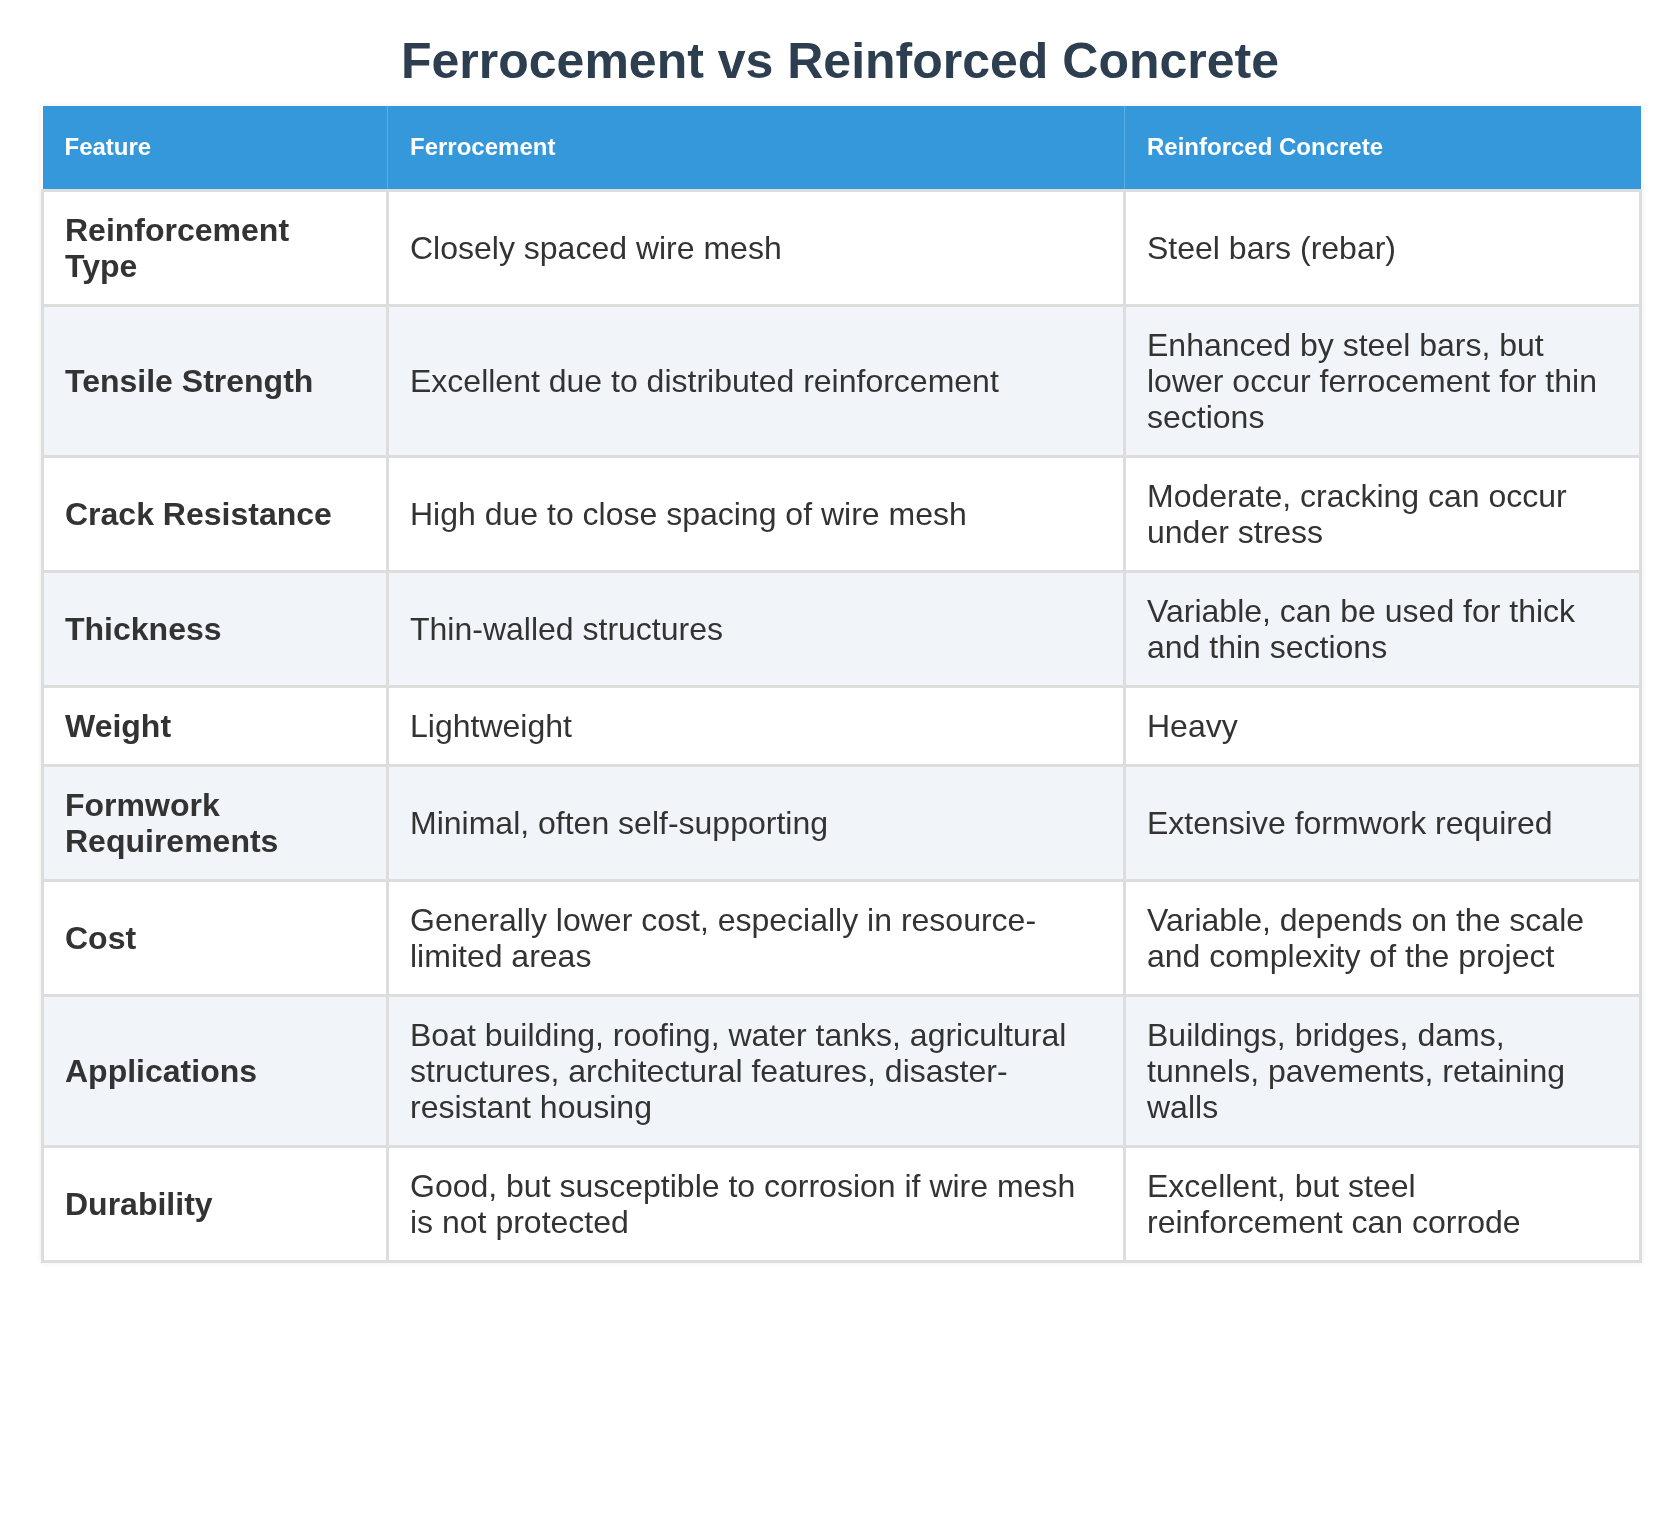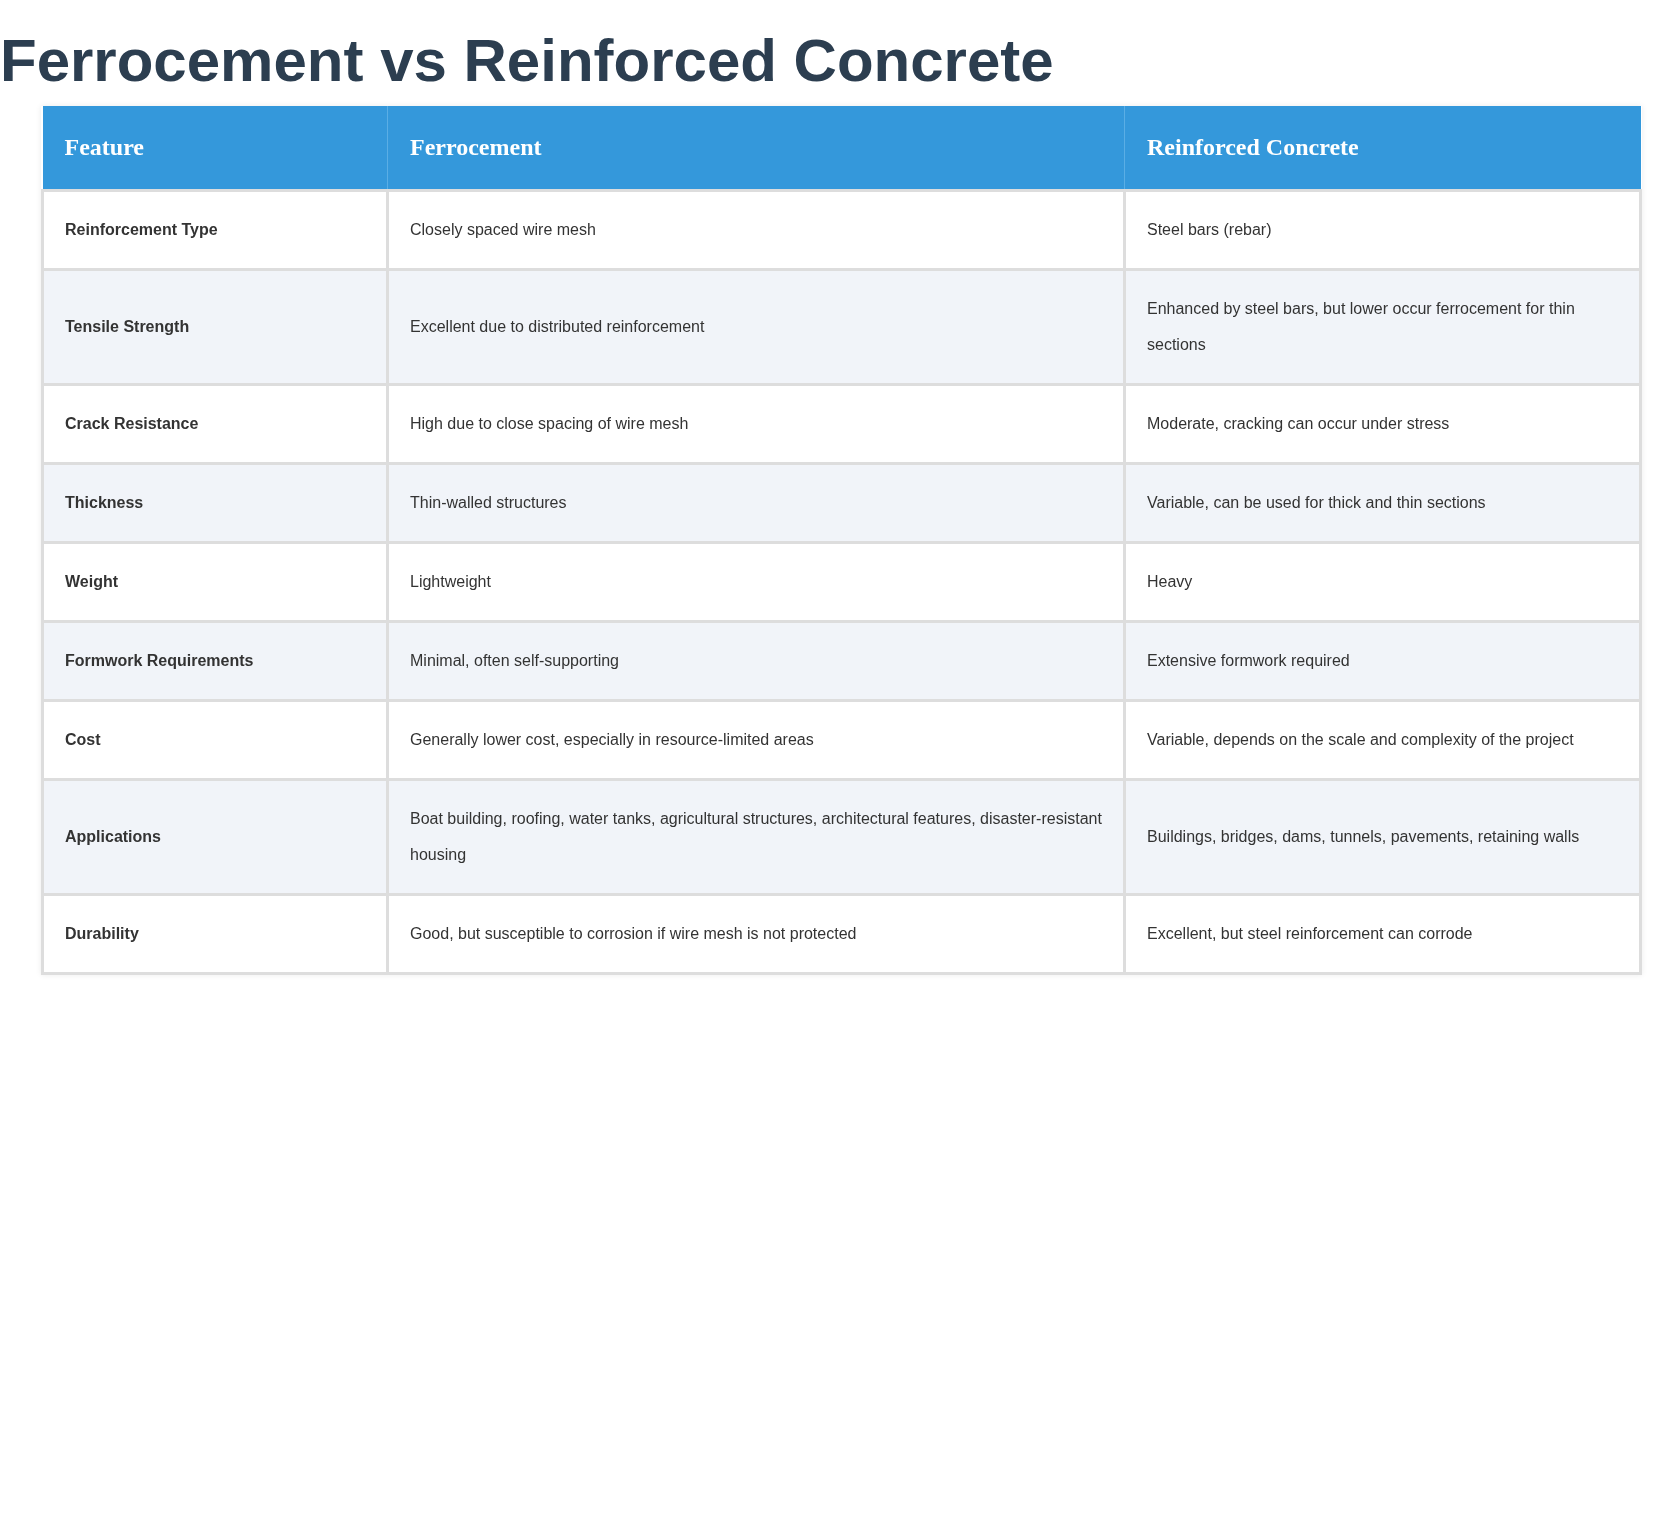--- a/index.html
+++ b/index.html
@@ -12,21 +12,22 @@
     height: 1538px;
     position: relative;
     font-family: "Liberation Sans", "DejaVu Sans", sans-serif;
     color: #333333;
   }
   .title {
     position: absolute;
     left: 0;
     top: 28px;
     width: 1680px;
-    font-size: 60px;
+    text-align: center;
+    font-size: 50px;
     font-weight: bold;
     color: #2c3e50;
     letter-spacing: 0px;
     line-height: 66px;
     margin: 0;
   }
   .table-wrap {
     position: absolute;
     left: 41px;
     top: 106px;
@@ -45,25 +46,24 @@
     background: #3498db;
     color: #ffffff;
     font-size: 24px;
     font-weight: bold;
     text-align: left;
     height: 84px;
     padding: 0 22px;
     border-right: 1px solid #5aaee5;
     border-bottom: 3px solid #dddddd;
     box-sizing: border-box;
-    font-family: Liberation Serif, serif;
   }
   thead th:last-child { border-right: none; }
   tbody td {
-    font-size: 16px;
+    font-size: 32px;
     line-height: 36px;
     padding: 20px 21px;
     border: 3px solid #dddddd;
     vertical-align: middle;
     color: #333333;
     box-sizing: border-box;
   }
   tbody tr { height: 77px; }
   tbody tr:nth-child(even) td { background: #f1f4f9; }
   tbody tr:nth-child(odd) td { background: #ffffff; }

